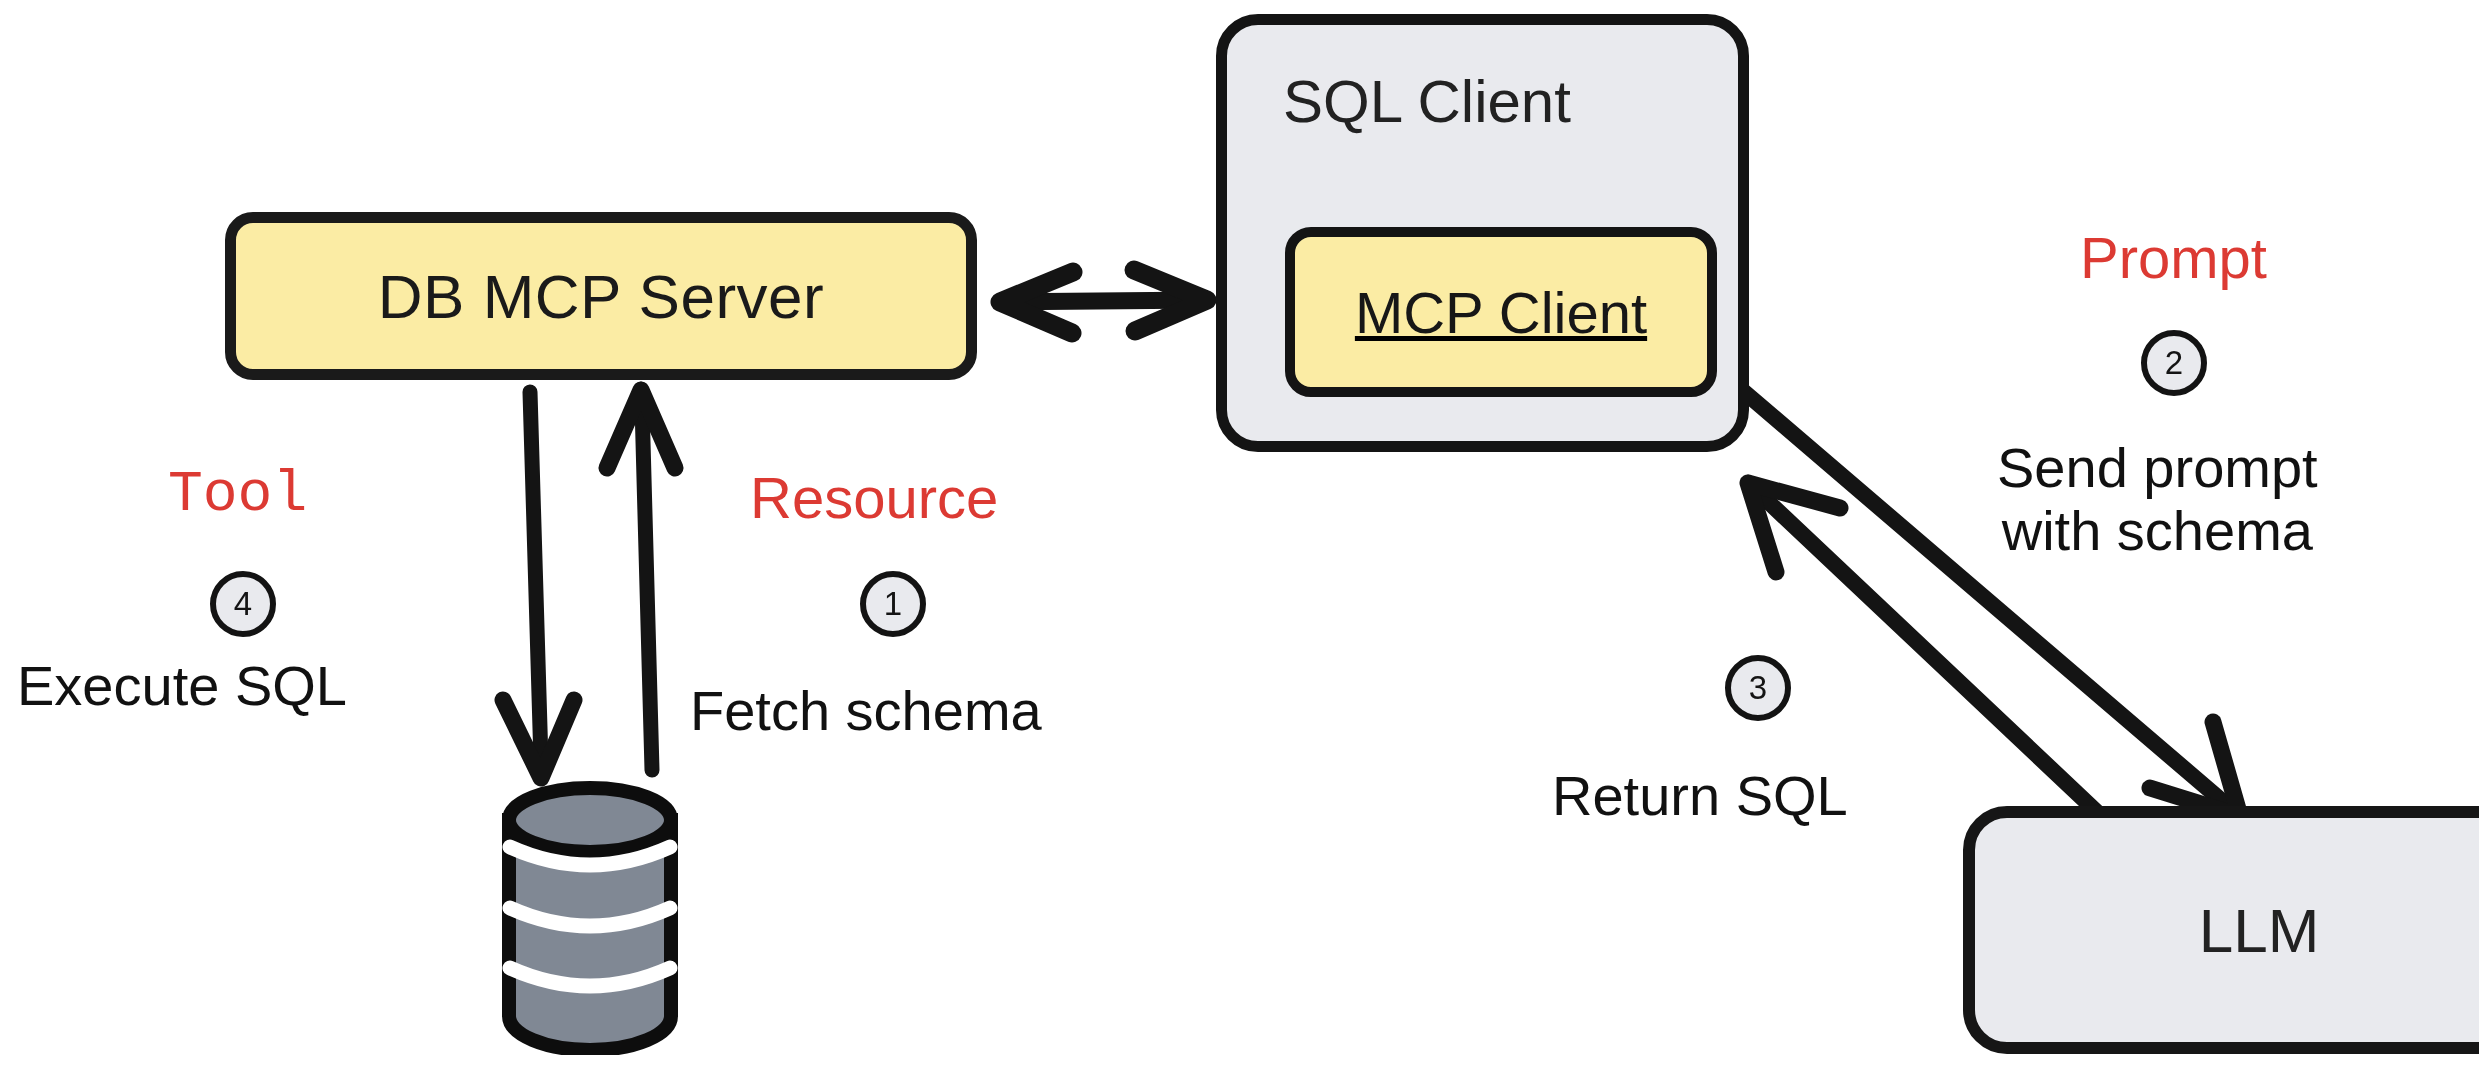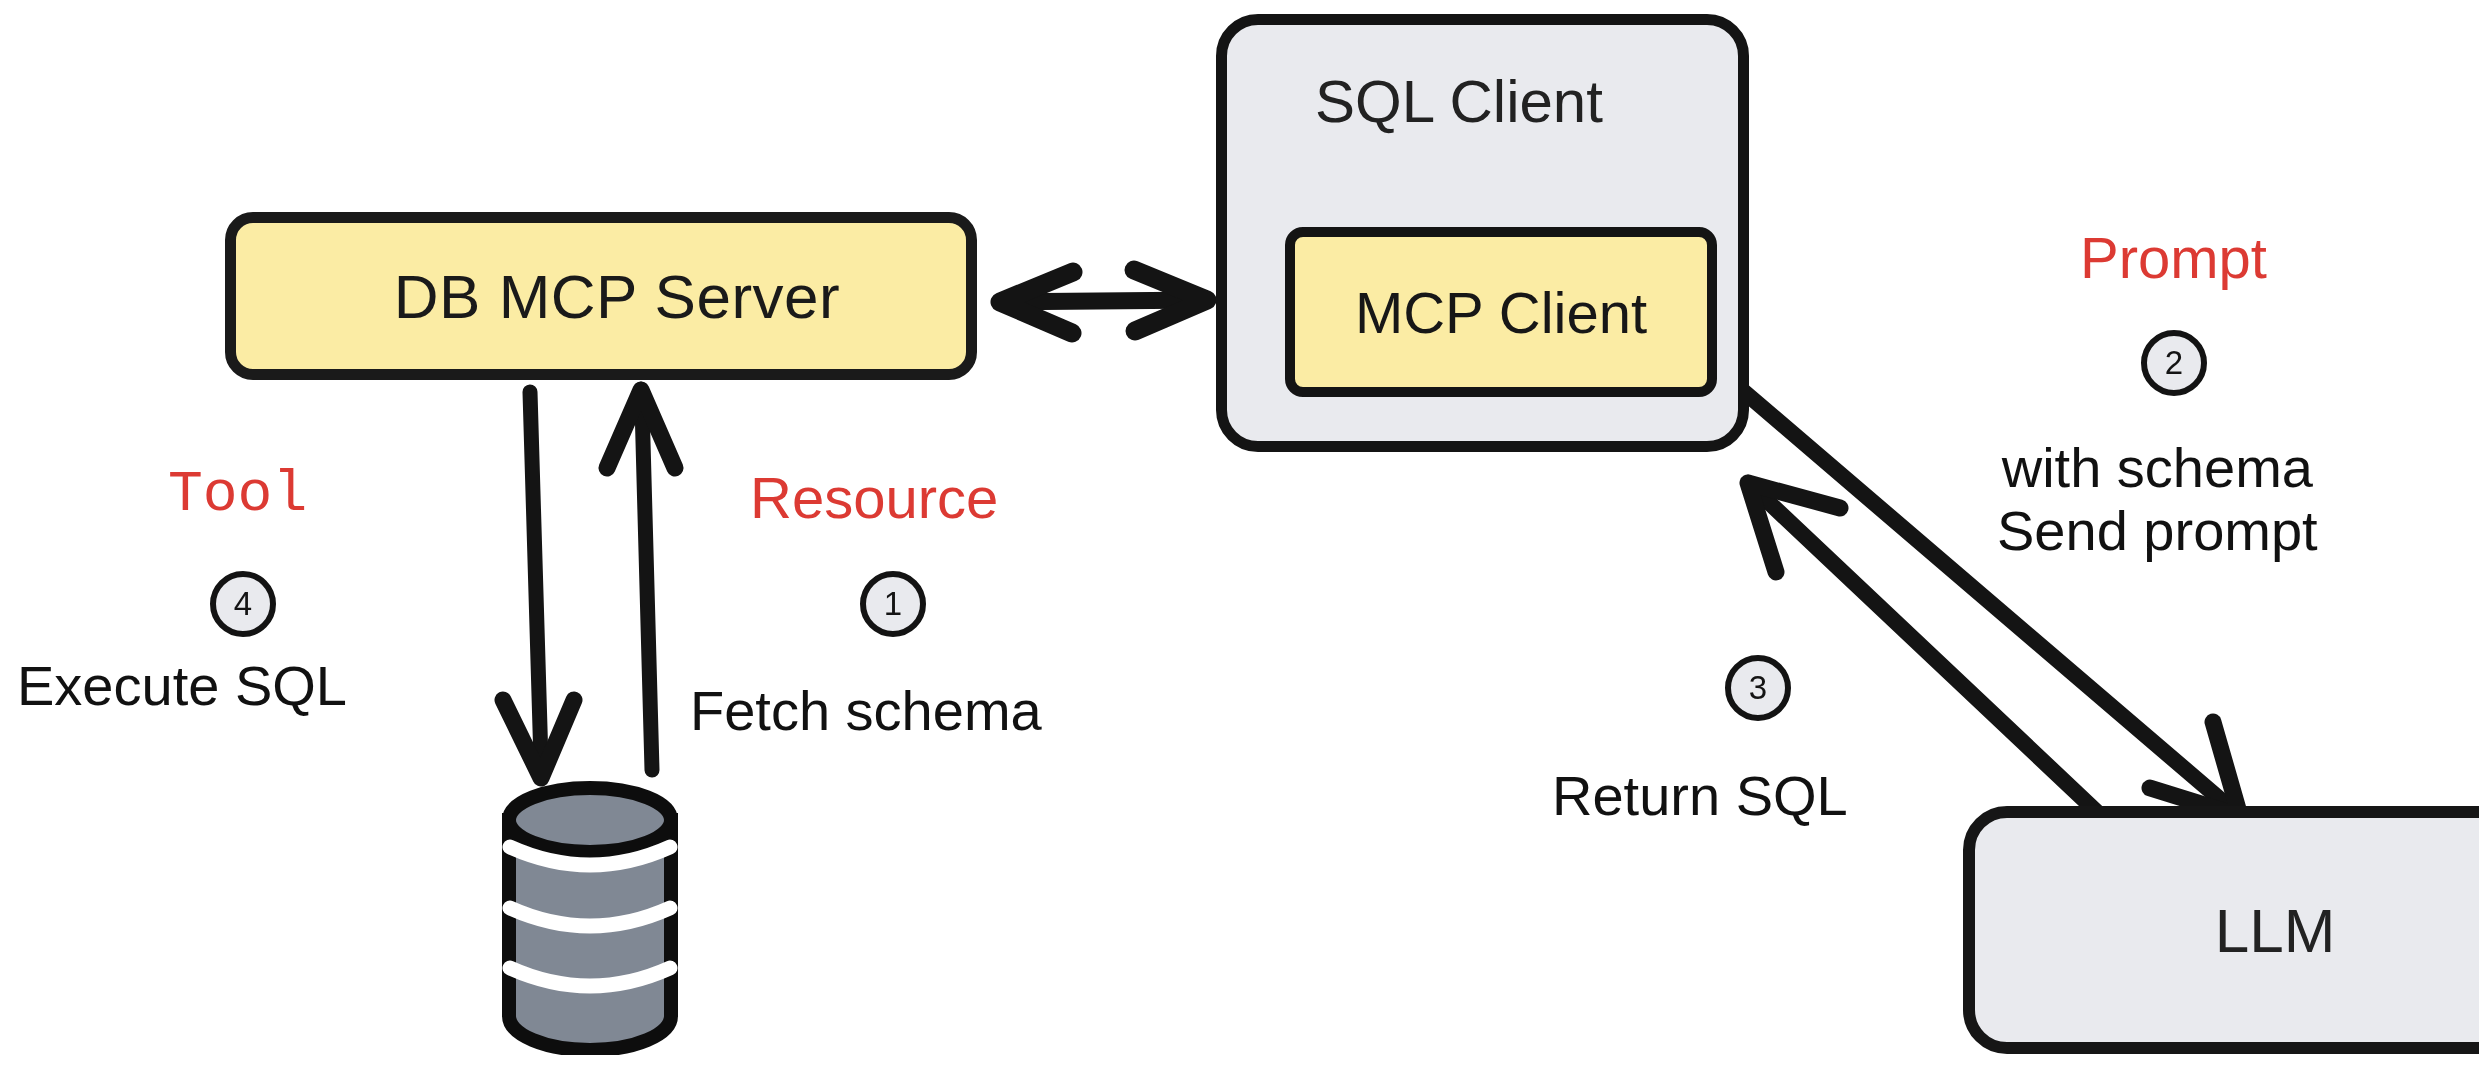--- a/index.html
+++ b/index.html
@@ -24,21 +24,20 @@
     width: 2479px;
     height: 1073px;
     pointer-events: none;
   }
 
   
   .node {
     position: absolute;
     box-sizing: border-box;
     display: flex;
-    padding-left: 32px;
   }
   .node-server {
     left: 225px;
     top: 212px;
     width: 752px;
     height: 168px;
     background: #fbeca4;
     border: 11px solid #1a1a1a;
     border-radius: 28px;
     align-items: center;
@@ -70,24 +69,25 @@
   }
 
   .node-mcpclient {
     position: absolute;
     left: 58px;
     top: 202px;
     width: 412px;
     height: 150px;
     background: #fbeca4;
     border: 10px solid #141414;
-    border-radius: 18px;
+    border-radius: 26px;
     display: flex;
     align-items: center;
     justify-content: center;
+    text-decoration: underline;
   }
   .node-mcpclient .node-label {
     font-size: 58px;
     color: #171717;
   }
 
   .node-llm {
     left: 1963px;
     top: 806px;
     width: 592px;
@@ -227,20 +227,20 @@
   <div class="step-circle lbl-tool-circle">4</div>
   <div class="ann ann-desc lbl-tool-desc">Execute SQL</div>
 
   <div class="ann ann-kind lbl-res-kind">Resource</div>
   <div class="step-circle lbl-res-circle">1</div>
   <div class="ann ann-desc lbl-res-desc">Fetch schema</div>
 
   <div class="ann ann-kind lbl-prompt-kind">Prompt</div>
   <div class="step-circle lbl-prompt-circle">2</div>
   <div class="ann ann-desc center lbl-prompt-desc">
+    <div>Send prompt</div>
     <div>with schema</div>
-    <div>Send prompt</div>
   </div>
 
   <div class="step-circle lbl-return-circle">3</div>
   <div class="ann ann-desc lbl-return-desc">Return SQL</div>
 
 </div>
 
 </body></html>

